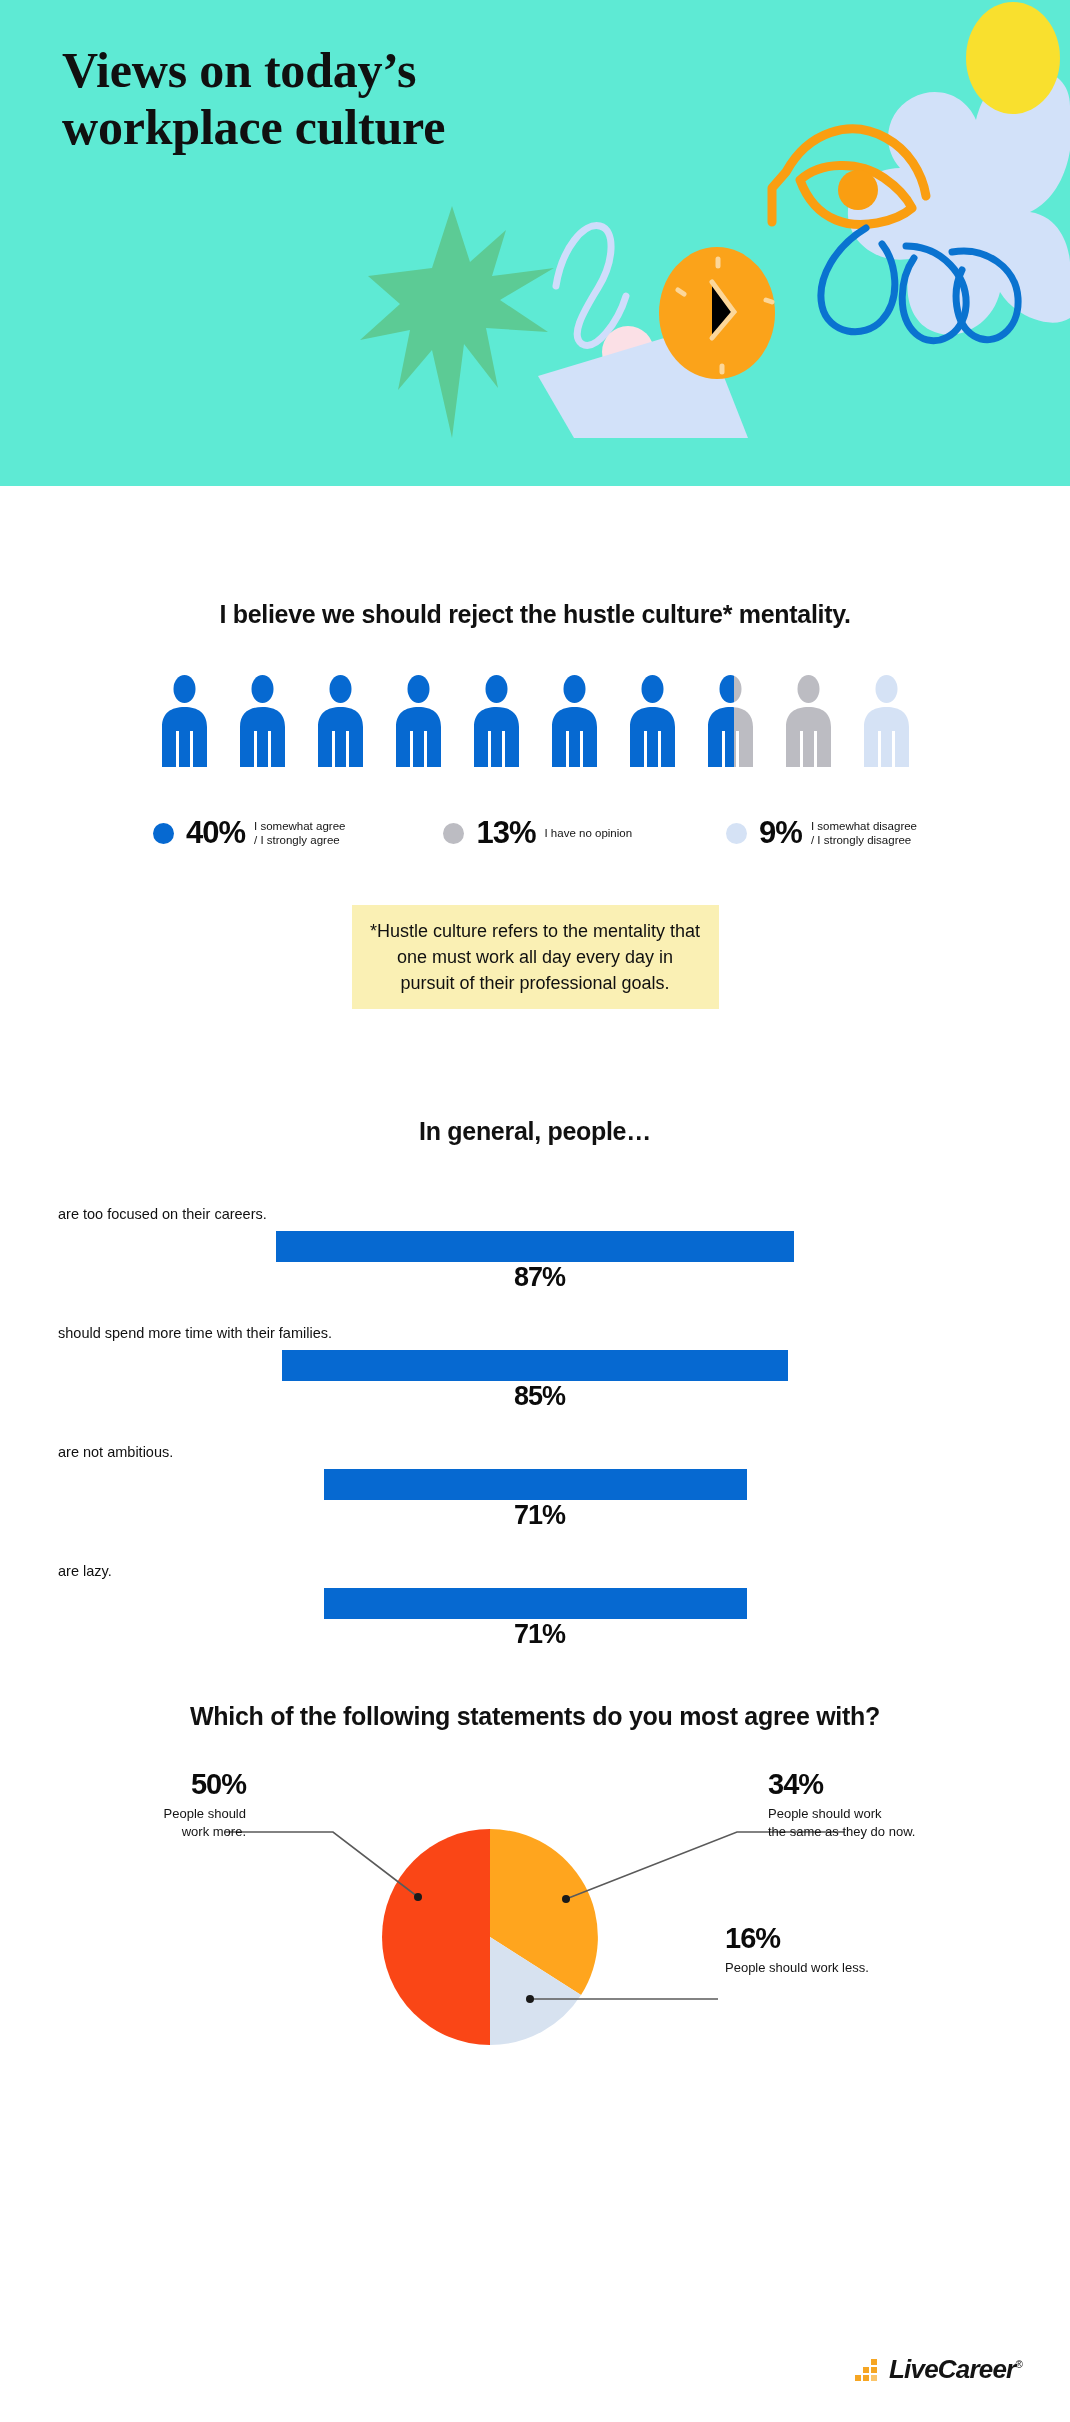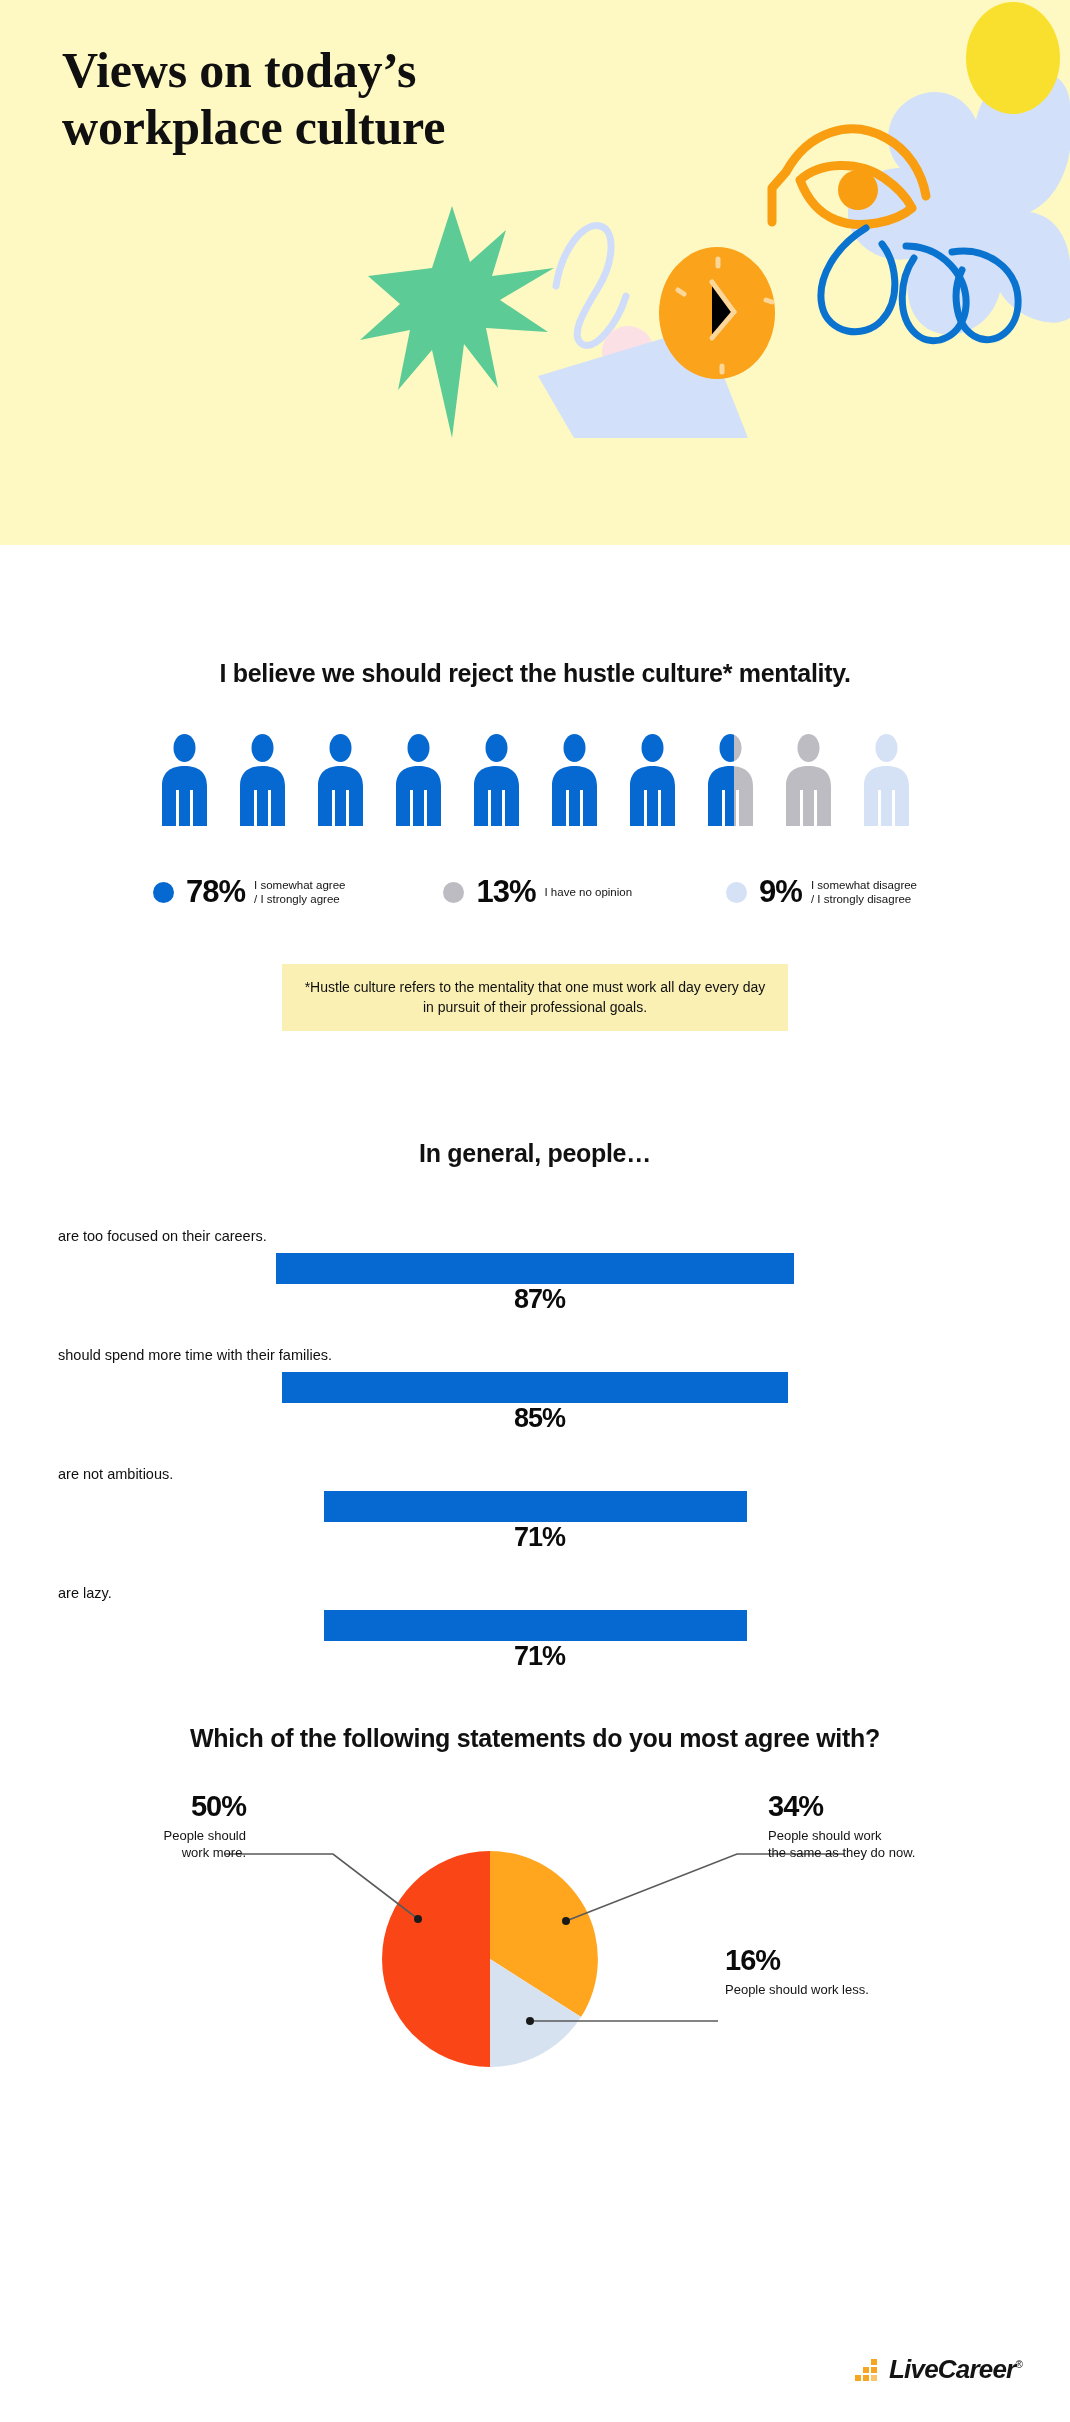--- a/index.html
+++ b/index.html
@@ -9,22 +9,22 @@
     background:#ffffff;
     font-family:"Liberation Sans", sans-serif;
     color:#111111;
     overflow:hidden;
     position:relative;
   }
 
   
   .header {
     position:relative;
-    width:1070px; height:545px;
-    background:#fef9c3;
+    width:1070px; height:486px;
+    background:#5eead4;
     overflow:hidden;
   }
   .header-title {
     position:absolute;
     left:62px; top:42px;
     width:560px;
     font-family:"Liberation Serif", serif;
     font-weight:700;
     font-size:50px;
     line-height:1.14;
@@ -69,25 +69,25 @@
     font-size:31px; font-weight:700; letter-spacing:-1px;
     margin-left:12px; color:#0b0b0b; white-space:nowrap;
   }
   .legend-lbl {
     margin-left:9px; font-size:11.5px; line-height:1.25;
     color:#141414; white-space:nowrap;
   }
 
   .footnote {
     margin:54px auto 0 auto;
-    width:506px;
+    width:367px;
     background:#faf0b4;
     padding:13px 16px;
     text-align:center;
-    font-size:14px;
+    font-size:18px;
     line-height:1.45;
     color:#101010;
   }
 
   
   .sec2 { position:relative; width:1070px; }
   .q2-title { margin-top:108px; }
   .bars { margin-top:60px; padding:0 58px 0 58px; }
   .bar-block { margin-bottom:32px; }
   .bar-label {
@@ -294,21 +294,21 @@
           <ellipse cx="27.5" cy="14" rx="11" ry="14" fill="#d5e2f5"></ellipse>
           <path d="M5,52 C5,38 14,32 27.5,32 C41,32 50,38 50,52 L50,92 L36,92 L36,56 L33,56 L33,92 L22,92 L22,56 L19,56 L19,92 L5,92 Z" fill="#d5e2f5"></path>
         </svg>
       </div>
   </div>
 
   <div class="legend">
 
     <div class="legend-item lg-1">
       <span class="legend-dot" style="background:#0669d1"></span>
-      <span class="legend-pct">78%</span>
+      <span class="legend-pct">40%</span>
       <span class="legend-lbl">
         <span>I somewhat agree</span><br>
         <span>/ I strongly agree</span>
       </span>
     </div>
 
     <div class="legend-item lg-2">
       <span class="legend-dot" style="background:#bcbcc2"></span>
       <span class="legend-pct">13%</span>
       <span class="legend-lbl">I have no opinion</span>

